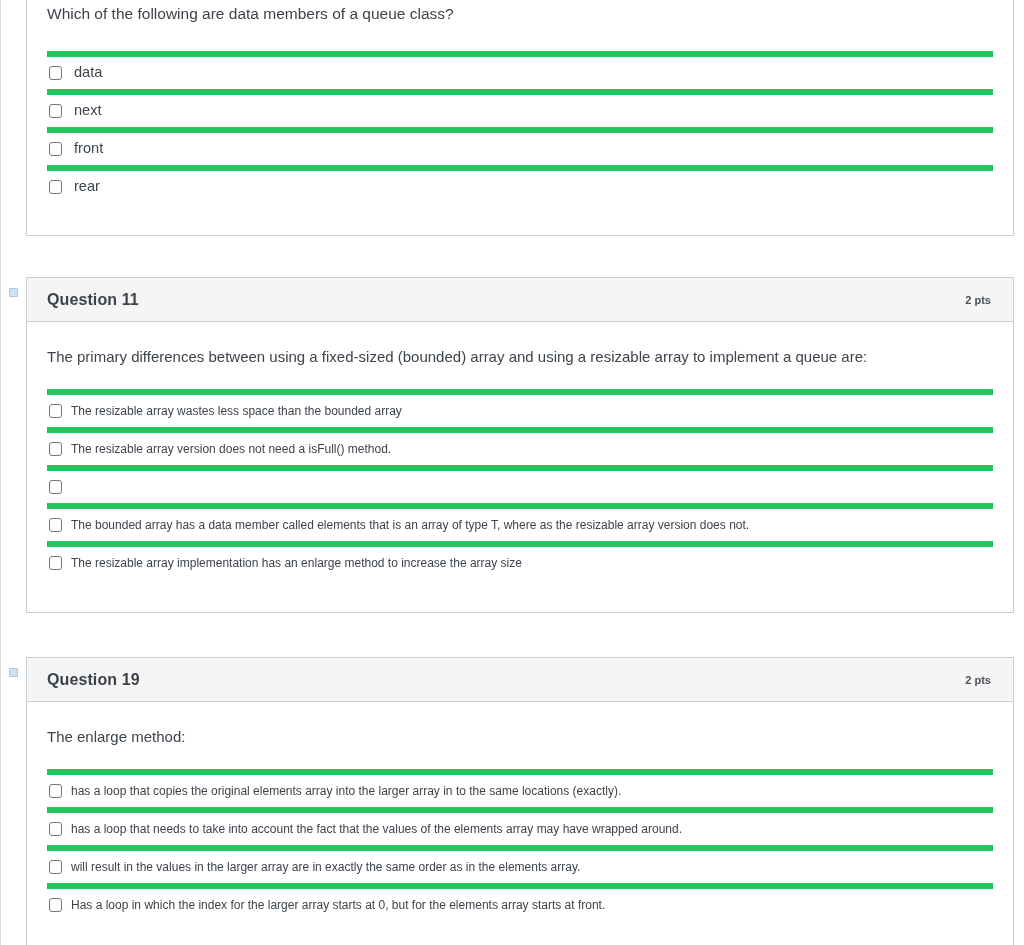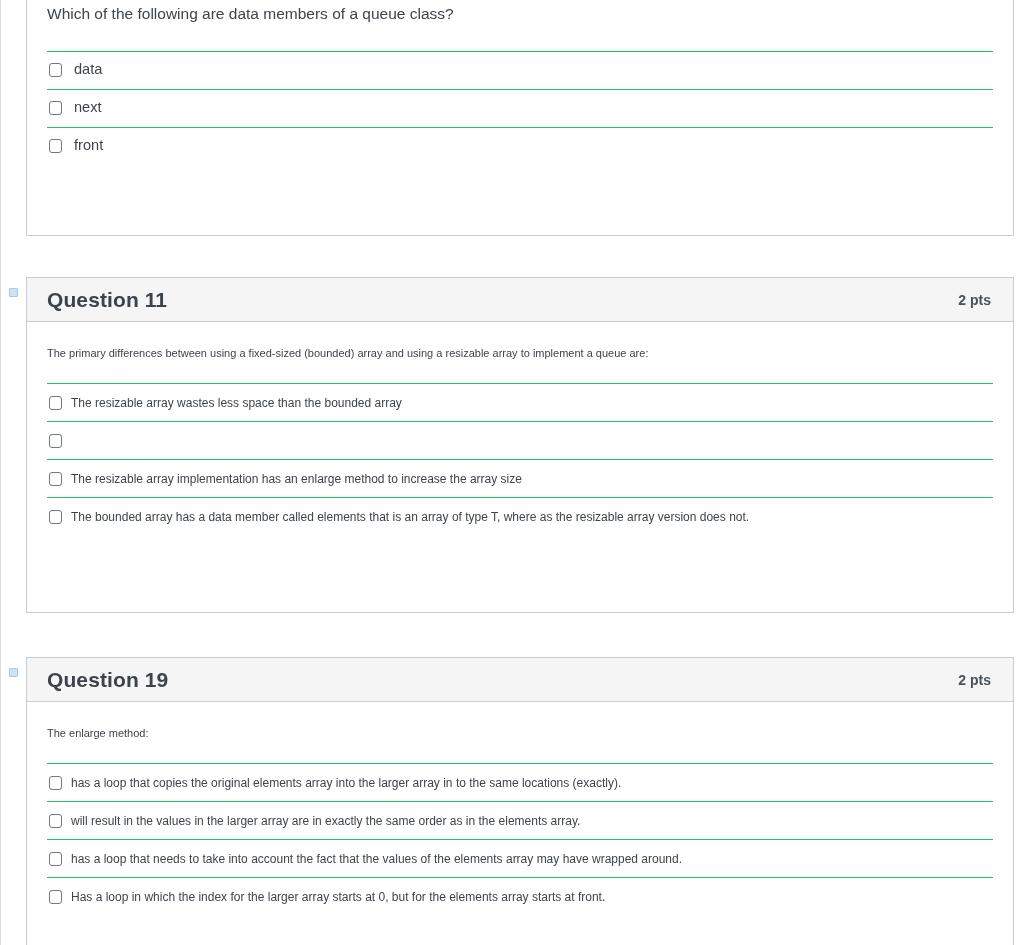--- a/index.html
+++ b/index.html
@@ -47,57 +47,57 @@
   .question-header {
     background: #f5f5f5;
     border-bottom: 1px solid #c7cdd1;
     height: 44px;
     display: flex;
     align-items: center;
     justify-content: space-between;
     padding: 0 22px 0 20px;
   }
   .question-name {
-    font-size: 21px;
+    font-size: 16px;
     font-weight: bold;
     color: #3c434b;
     letter-spacing: 0.1px;
   }
   .question-points {
-    font-size: 14px;
+    font-size: 11px;
     font-weight: bold;
     color: #4b5259;
   }
 
   .question-body {
     padding: 0;
   }
 
   .question-text {
-    font-size: 11px;
+    font-size: 15px;
     color: #3e444c;
     line-height: 1.4;
     padding: 24px 20px 22px 20px;
   }
   .question-text.first-card {
     padding: 12px 20px 26px 20px;
     font-size: 15.5px;
   }
 
   .answers {
     padding: 0 20px 18px 20px;
   }
   .answers.tight { padding-bottom: 12px; }
 
   .answer-row {
     display: flex;
     align-items: center;
     gap: 9px;
     min-height: 38px;
-    border-top: 1px solid #22c55e;
+    border-top: 6px solid #22c55e;
     padding: 6px 2px;
   }
   .answer-row.wide-gap { gap: 12px; min-height: 38px; }
 
   .answer-checkbox {
     flex: 0 0 auto;
     width: 13px;
     height: 14px;
     border: 1px solid #73797f;
     border-radius: 3px;
@@ -143,53 +143,61 @@
         <div class="answer-row wide-gap">
           <span class="answer-checkbox"></span>
           <span class="answer-label big">next</span>
         </div>
 
         <div class="answer-row wide-gap">
           <span class="answer-checkbox"></span>
           <span class="answer-label big">front</span>
         </div>
 
+        <div class="answer-row wide-gap">
+          <span class="answer-checkbox"></span>
+          <span class="answer-label big">rear</span>
+        </div>
 
       </div>
     </div>
   </div>
 
   <div class="question-flag" style="top:288px;"></div>
   <div class="question-card" style="top:277px; height:336px;">
     <div class="question-header">
       <span class="question-name">Question 11</span>
       <span class="question-points">2 pts</span>
     </div>
     <div class="question-body">
       <div class="question-text">The primary differences between using a fixed-sized (bounded) array and using a resizable array to implement a queue are:</div>
       <div class="answers">
 
         <div class="answer-row">
           <span class="answer-checkbox"></span>
           <span class="answer-label">The resizable array wastes less space than the bounded array</span>
         </div>
 
-
-        <div class="answer-row">
-          <span class="answer-checkbox"></span>
+        <div class="answer-row">
+          <span class="answer-checkbox"></span>
+          <span class="answer-label">The resizable array version does not need a isFull() method.</span>
+        </div>
+
+        <div class="answer-row">
+          <span class="answer-checkbox"></span>
+        </div>
+
+        <div class="answer-row">
+          <span class="answer-checkbox"></span>
+          <span class="answer-label">The bounded array has a data member called elements that is an array of type T, where as the resizable array version does not.</span>
         </div>
 
         <div class="answer-row">
           <span class="answer-checkbox"></span>
           <span class="answer-label">The resizable array implementation has an enlarge method to increase the array size</span>
-        </div>
-
-        <div class="answer-row">
-          <span class="answer-checkbox"></span>
-          <span class="answer-label">The bounded array has a data member called elements that is an array of type T, where as the resizable array version does not.</span>
         </div>
 
       </div>
     </div>
   </div>
 
   <div class="question-flag" style="top:668px;"></div>
   <div class="question-card" style="top:657px; height:298px;">
     <div class="question-header">
       <span class="question-name">Question 19</span>
@@ -199,30 +207,30 @@
       <div class="question-text">The enlarge method:</div>
       <div class="answers tight">
 
         <div class="answer-row">
           <span class="answer-checkbox"></span>
           <span class="answer-label">has a loop that copies the original elements array into the larger array in to the same locations (exactly).</span>
         </div>
 
         <div class="answer-row">
           <span class="answer-checkbox"></span>
+          <span class="answer-label">has a loop that needs to take into account the fact that the values of the elements array may have wrapped around.</span>
+        </div>
+
+        <div class="answer-row">
+          <span class="answer-checkbox"></span>
           <span class="answer-label">will result in the values in the larger array are in exactly the same order as in the elements array.</span>
         </div>
 
         <div class="answer-row">
           <span class="answer-checkbox"></span>
-          <span class="answer-label">has a loop that needs to take into account the fact that the values of the elements array may have wrapped around.</span>
-        </div>
-
-        <div class="answer-row">
-          <span class="answer-checkbox"></span>
           <span class="answer-label">Has a loop in which the index for the larger array starts at 0, but for the elements array starts at front.</span>
         </div>
 
       </div>
     </div>
   </div>
 
 </div>
 
 </body></html>

